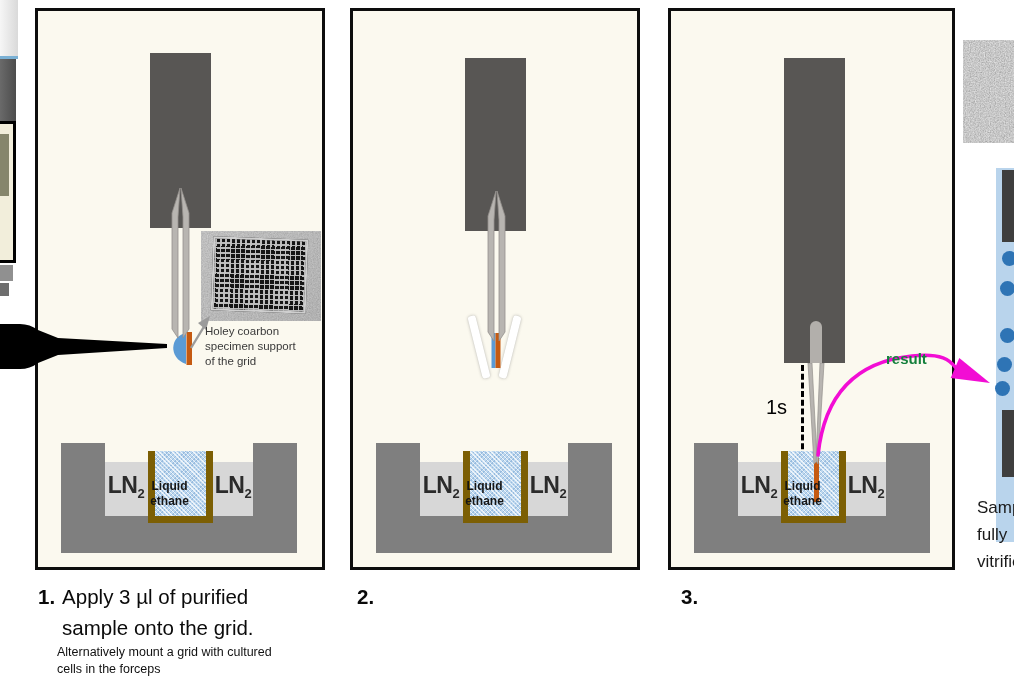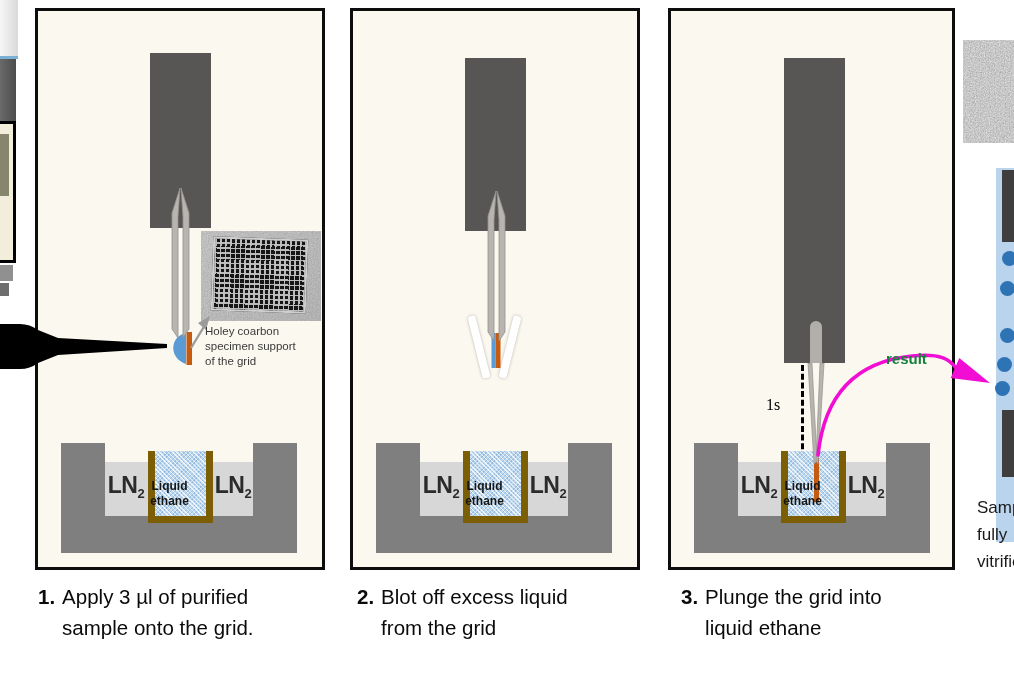--- a/index.html
+++ b/index.html
@@ -46,21 +46,21 @@
   
   .blot{position:absolute;width:8px;height:64px;background:#fff;border-radius:3px;
         box-shadow:0 0 3px rgba(90,90,90,.45);}
 
   
   .dash-line{position:absolute;left:130px;top:354px;height:93px;width:0;
              border-left:3.5px dashed #000;}
   .dash-head{position:absolute;left:123.5px;top:447px;width:0;height:0;
              border-left:8.5px solid transparent;border-right:8.5px solid transparent;
              border-top:15px solid #000;}
-  .plunge-time{position:absolute;left:95px;top:385px;width:36px;font-size:16px;color:#000;font-family:Liberation Serif, serif;}
+  .plunge-time{position:absolute;left:95px;top:385px;width:36px;font-size:20px;color:#000;}
   .prong-peek{position:absolute;left:139px;top:310px;width:12px;height:42px;
               background:#b2afab;border-radius:6px 6px 0 0;}
   .grid-strip3{position:absolute;left:143px;top:447px;width:5px;height:44px;background:#c55a11;}
 
   
   .cyl1{position:absolute;left:0;top:0;width:18px;height:56px;
         background:linear-gradient(90deg,#f6f6f6,#d9d9d9);border-bottom:3px solid #7ab0d4;}
   .cyl2{position:absolute;left:0;top:59px;width:16px;height:62px;
         background:linear-gradient(90deg,#6a6a6a,#4c4c4c);}
   .pbox{position:absolute;left:0;top:121px;width:16px;height:142px;background:#f2eedb;
@@ -218,26 +218,24 @@
   <div class="blob" style="left:995px;top:381px;"></div>
   <div class="result-caption pre">Sample
 fully
 vitrified</div>
 
   <div class="caption" style="left:38px;top:581px;">
     <span class="num">1.</span>
     <div class="pre">Apply 3 µl of purified
 sample onto the grid.</div>
   </div>
+  <div class="subcaption pre" style="left:57px;top:644px;">Alternatively mount a grid with cultured
+cells in the forceps</div>
 
   <div class="caption" style="left:357px;top:581px;">
     <span class="num">2.</span>
-    <div class="pre">Blot off excess liquid
-from the grid</div>
   </div>
 
   <div class="caption" style="left:681px;top:581px;">
     <span class="num">3.</span>
-    <div class="pre">Plunge the grid into
-liquid ethane</div>
   </div>
 
 </div>
 
 </body></html>

